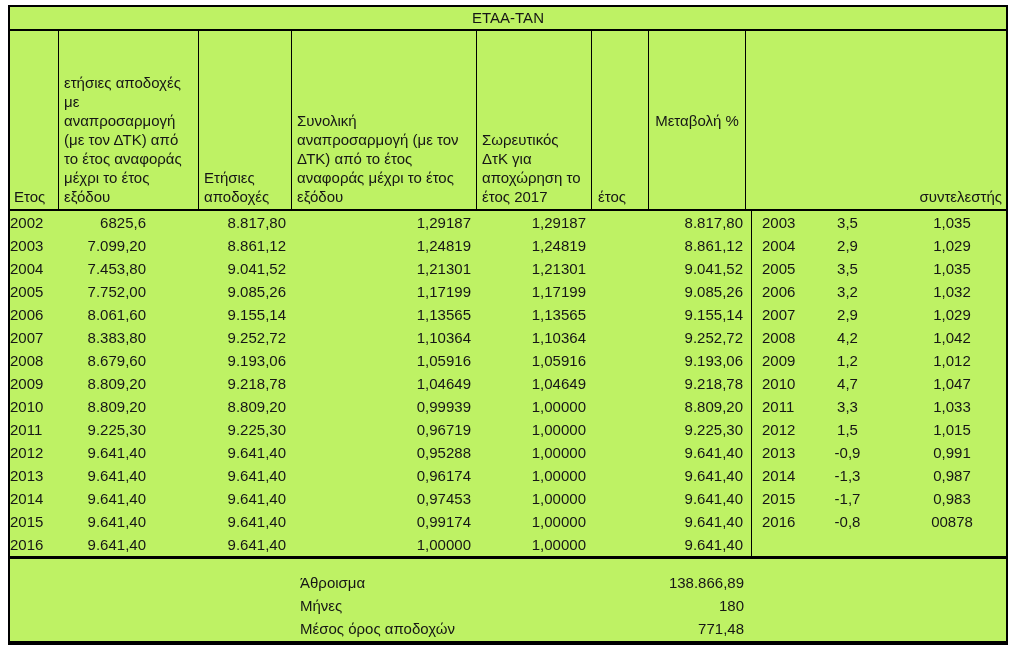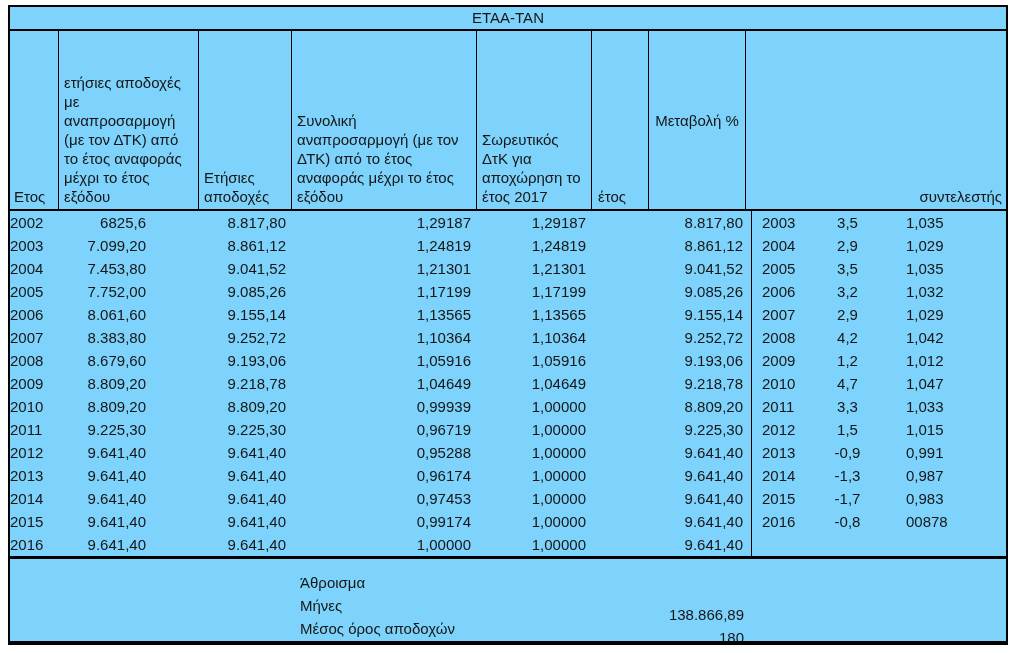--- a/index.html
+++ b/index.html
@@ -4,21 +4,21 @@
 <style>
   html,body{margin:0;padding:0;}
   body{
     width:1018px;height:653px;position:relative;background:#ffffff;
     font-family:"Liberation Sans",sans-serif;color:#161616;
     -webkit-font-smoothing:antialiased;
   }
   .sheet{
     position:absolute;left:8px;top:5px;width:1000px;height:640px;
     box-sizing:border-box;border:2px solid #000;border-bottom-width:4px;
-    background:#7dd3fc;overflow:hidden;
+    background:#bef264;overflow:hidden;
   }
   
   .title-row{
     height:22px;border-bottom:2px solid #000;box-sizing:content-box;
     text-align:center;font-size:15px;line-height:22px;
   }
   
   .header-row{
     display:flex;height:180px;box-sizing:border-box;border-bottom:2px solid #000;
     font-size:15px;line-height:19px;
@@ -42,26 +42,26 @@
     height:348px;box-sizing:border-box;border-bottom:3px solid #000;
     font-size:15px;
   }
   .drow{display:flex;height:23px;line-height:23px;}
   .dc{box-sizing:border-box;white-space:nowrap;overflow:hidden;}
   .dc.c1{}
   .dc.c2,.dc.c3,.dc.c4,.dc.c5{text-align:right;padding-right:6px;}
   .dc.c6{text-align:right;padding-right:8px;border-right:1px solid #000;}
   .dc.c7{padding-left:10px;}
   .dc.c8{text-align:center;padding-right:20px;}
-  .dc.c9{text-align:left;padding-right:8px;}
+  .dc.c9{text-align:center;padding-right:8px;}
   
   .summary{padding-top:12px;font-size:15px;}
   .sumrow{position:relative;height:23px;line-height:23px;}
   .sumlabel{position:absolute;left:290px;}
-  .sumvalue{position:absolute;left:290px;width:444px;text-align:right;margin-top:32px;}
+  .sumvalue{position:absolute;left:290px;width:444px;text-align:right;}
 </style>
 </head>
 <body>
 
 <div class="sheet">
 
   <div class="title-row">ΕΤΑΑ-ΤΑΝ</div>
 
   <div class="header-row">
     <div class="hc c1">Ετος</div>

